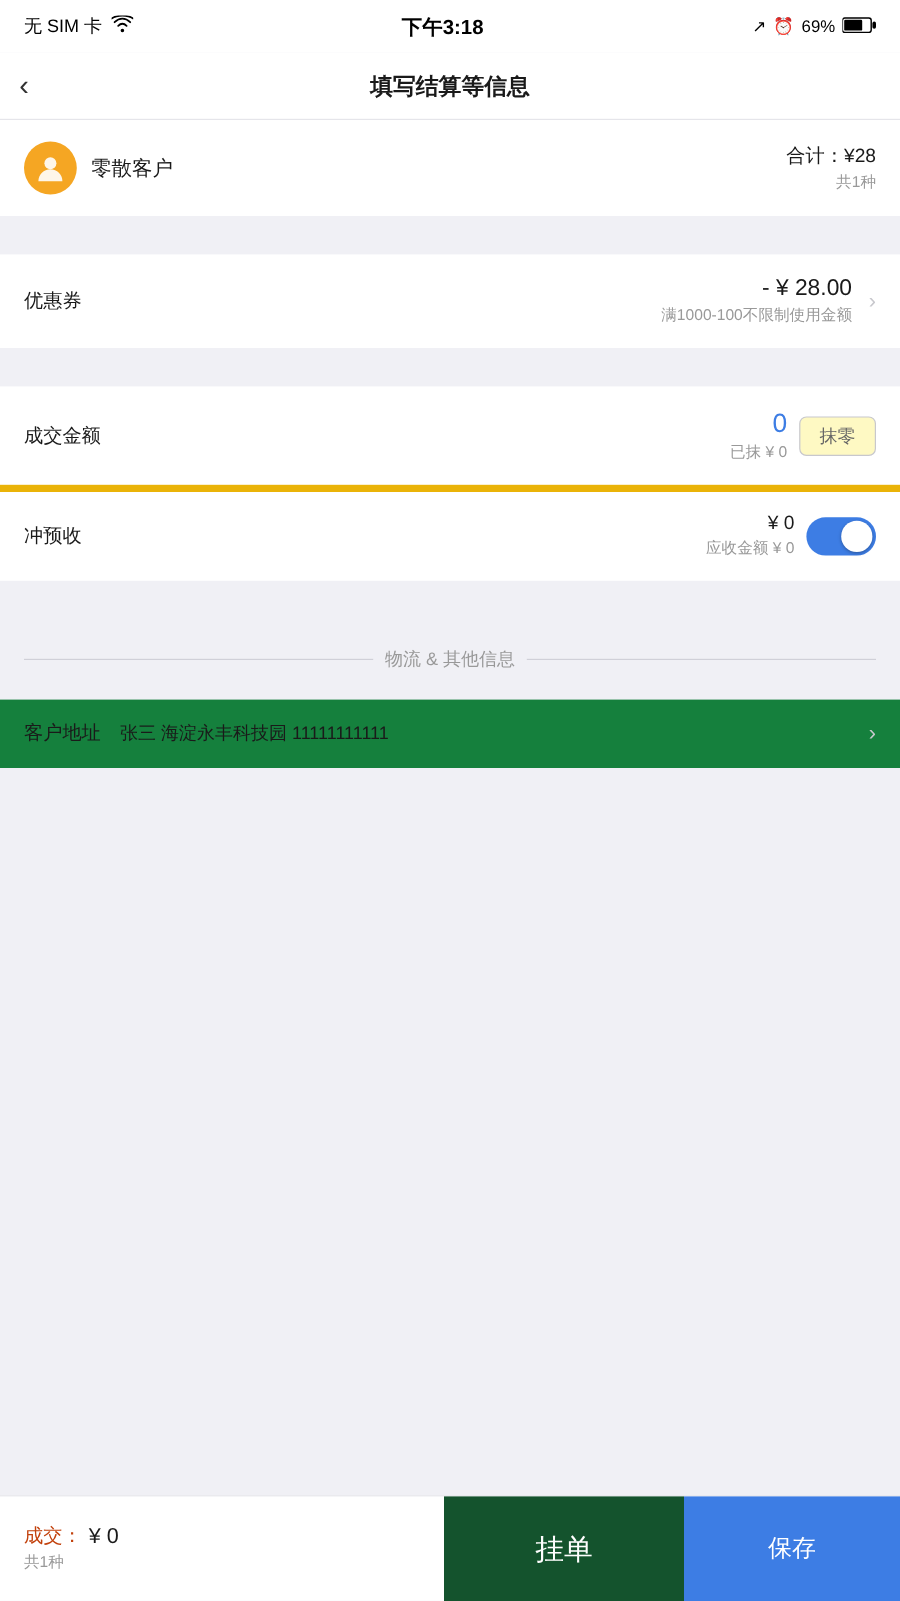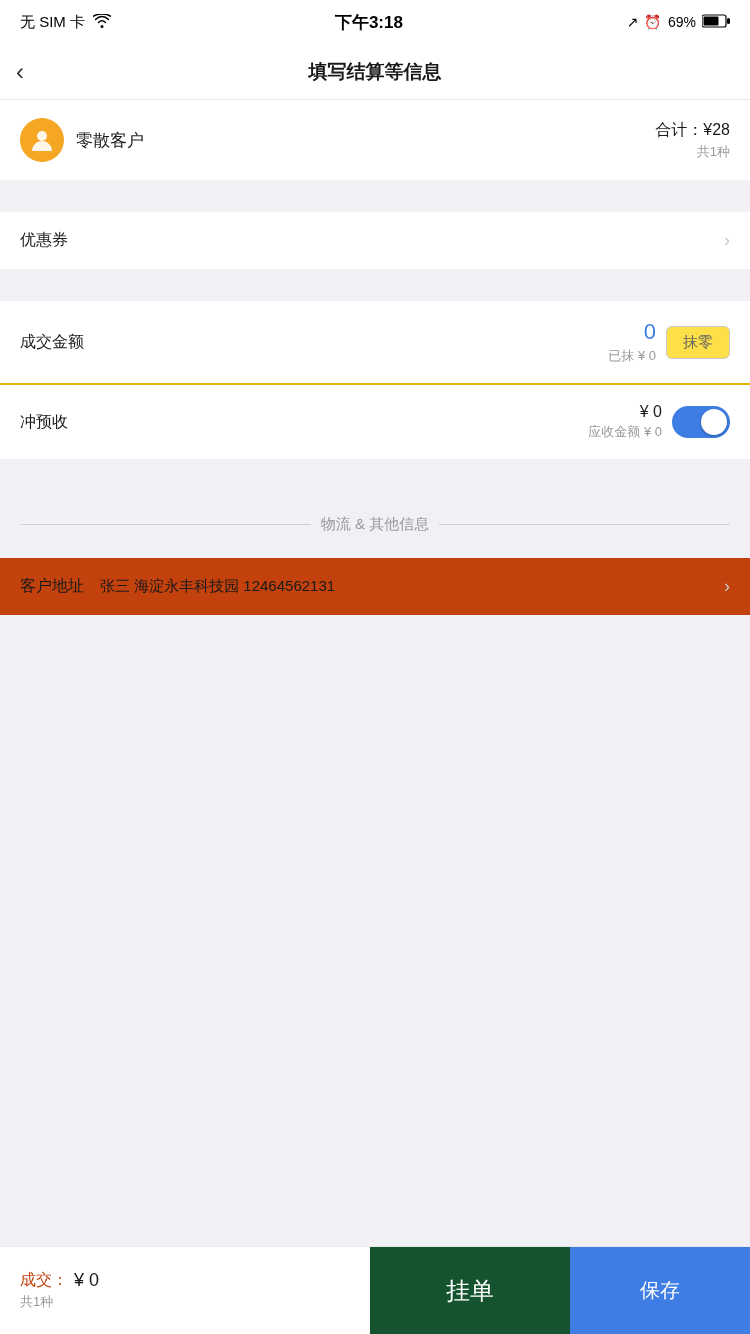--- a/index.html
+++ b/index.html
@@ -107,21 +107,21 @@
       height: 10px;
       background: #f0f0f5;
     }
 
     
     .row-item {
       display: flex;
       align-items: center;
       justify-content: space-between;
       padding: 18px 20px;
-      border-bottom: 2px solid #eab308;
+      border-bottom: 6px solid #eab308;
     }
     .row-item:last-child {
       border-bottom: none;
     }
     .row-label {
       font-size: 16px;
       color: #1a1a1a;
       min-width: 80px;
     }
     .row-right {
@@ -152,21 +152,21 @@
       margin-left: 4px;
     }
 
     
     .btn-round {
       border: 1px solid #c8c8cd;
       border-radius: 6px;
       padding: 6px 16px;
       font-size: 15px;
       color: #666;
-      background: #fde047;
+      background: #fef9c3;
       cursor: pointer;
     }
 
     
     .toggle {
       width: 58px;
       height: 32px;
       border-radius: 16px;
       background: #3d7de4;
       position: relative;
@@ -230,21 +230,21 @@
       flex: 1;
       height: 1px;
       background: #d0d0d8;
     }
 
     
     .address-row {
       display: flex;
       align-items: center;
       padding: 18px 20px;
-      background: #c2410c;
+      background: #15803d;
     }
     .address-label {
       font-size: 16px;
       color: #1a1a1a;
       min-width: 80px;
       flex-shrink: 0;
     }
     .address-value {
       font-size: 15px;
       color: #1a1a1a;
@@ -360,20 +360,24 @@
       </div>
     </div>
   </div>
 
   <div class="divider"></div>
 
   <div class="section">
     <div class="row-item">
       <span class="row-label">优惠券</span>
       <div class="row-right">
+        <div class="coupon-right">
+          <div class="coupon-amount">- ¥ 28.00</div>
+          <div class="coupon-desc">满1000-100不限制使用金额</div>
+        </div>
         <span class="chevron">›</span>
       </div>
     </div>
   </div>
 
   <div class="divider"></div>
 
   <div class="section">
 
     <div class="row-item">
@@ -408,21 +412,21 @@
 
   <div class="section-label">
     <span>物流 &amp; 其他信息</span>
   </div>
 
   <div class="divider"></div>
 
   <div class="section">
     <div class="address-row">
       <span class="address-label">客户地址</span>
-      <span class="address-value">张三 海淀永丰科技园 12464562131</span>
+      <span class="address-value">张三 海淀永丰科技园 11111111111</span>
       <span class="chevron">›</span>
     </div>
   </div>
 
   <div style="height: 200px; background: #f0f0f5;"></div>
 
 </div>
 
 <div class="bottom-bar">
   <div class="bottom-info">

